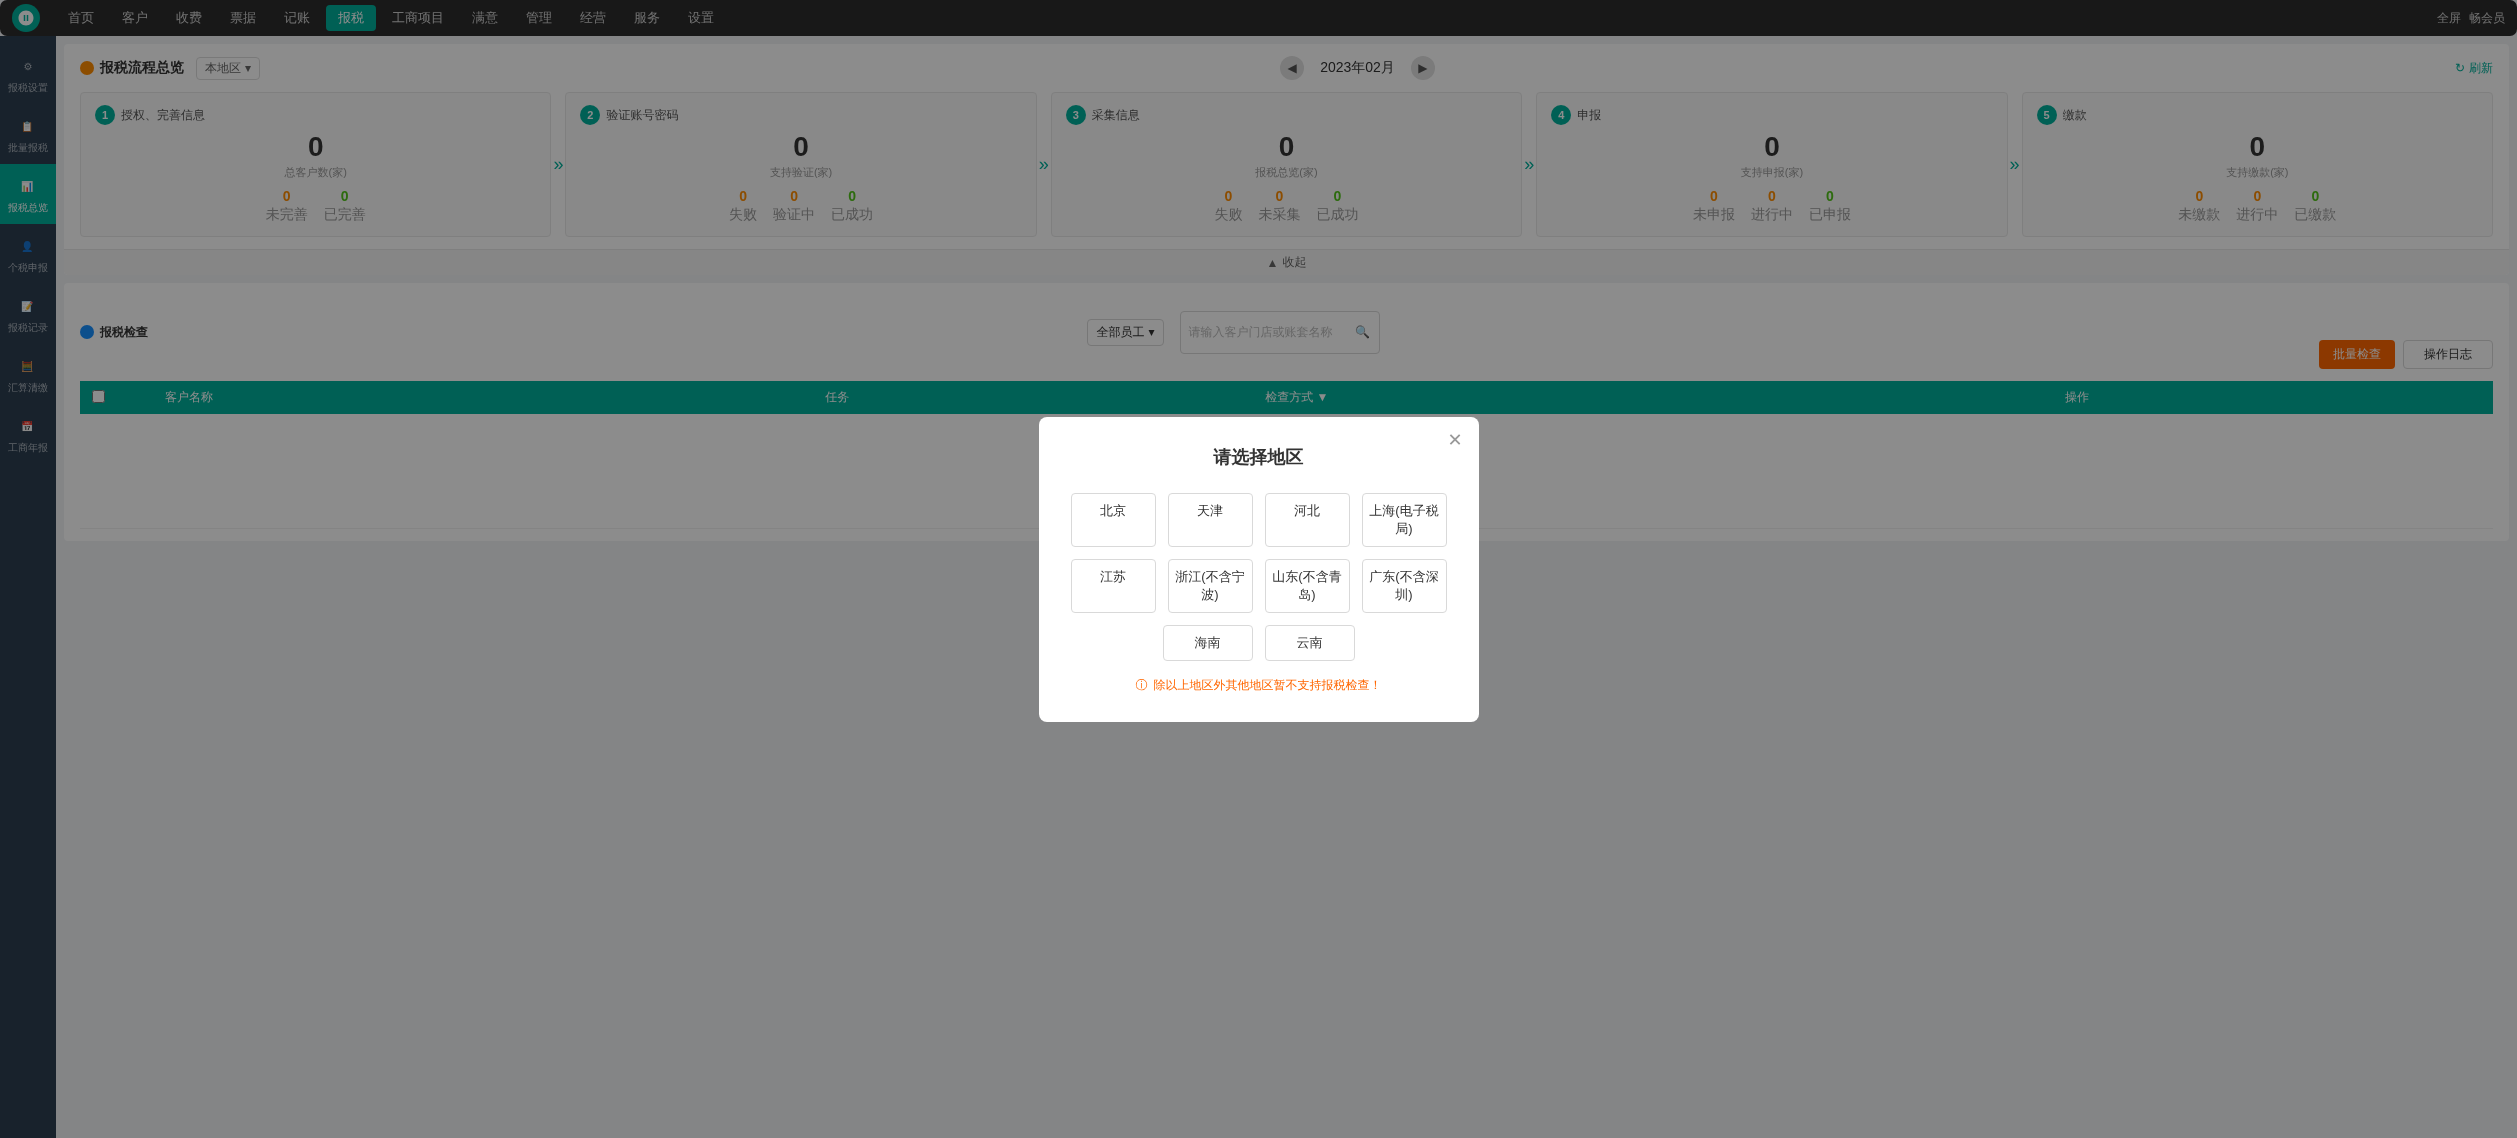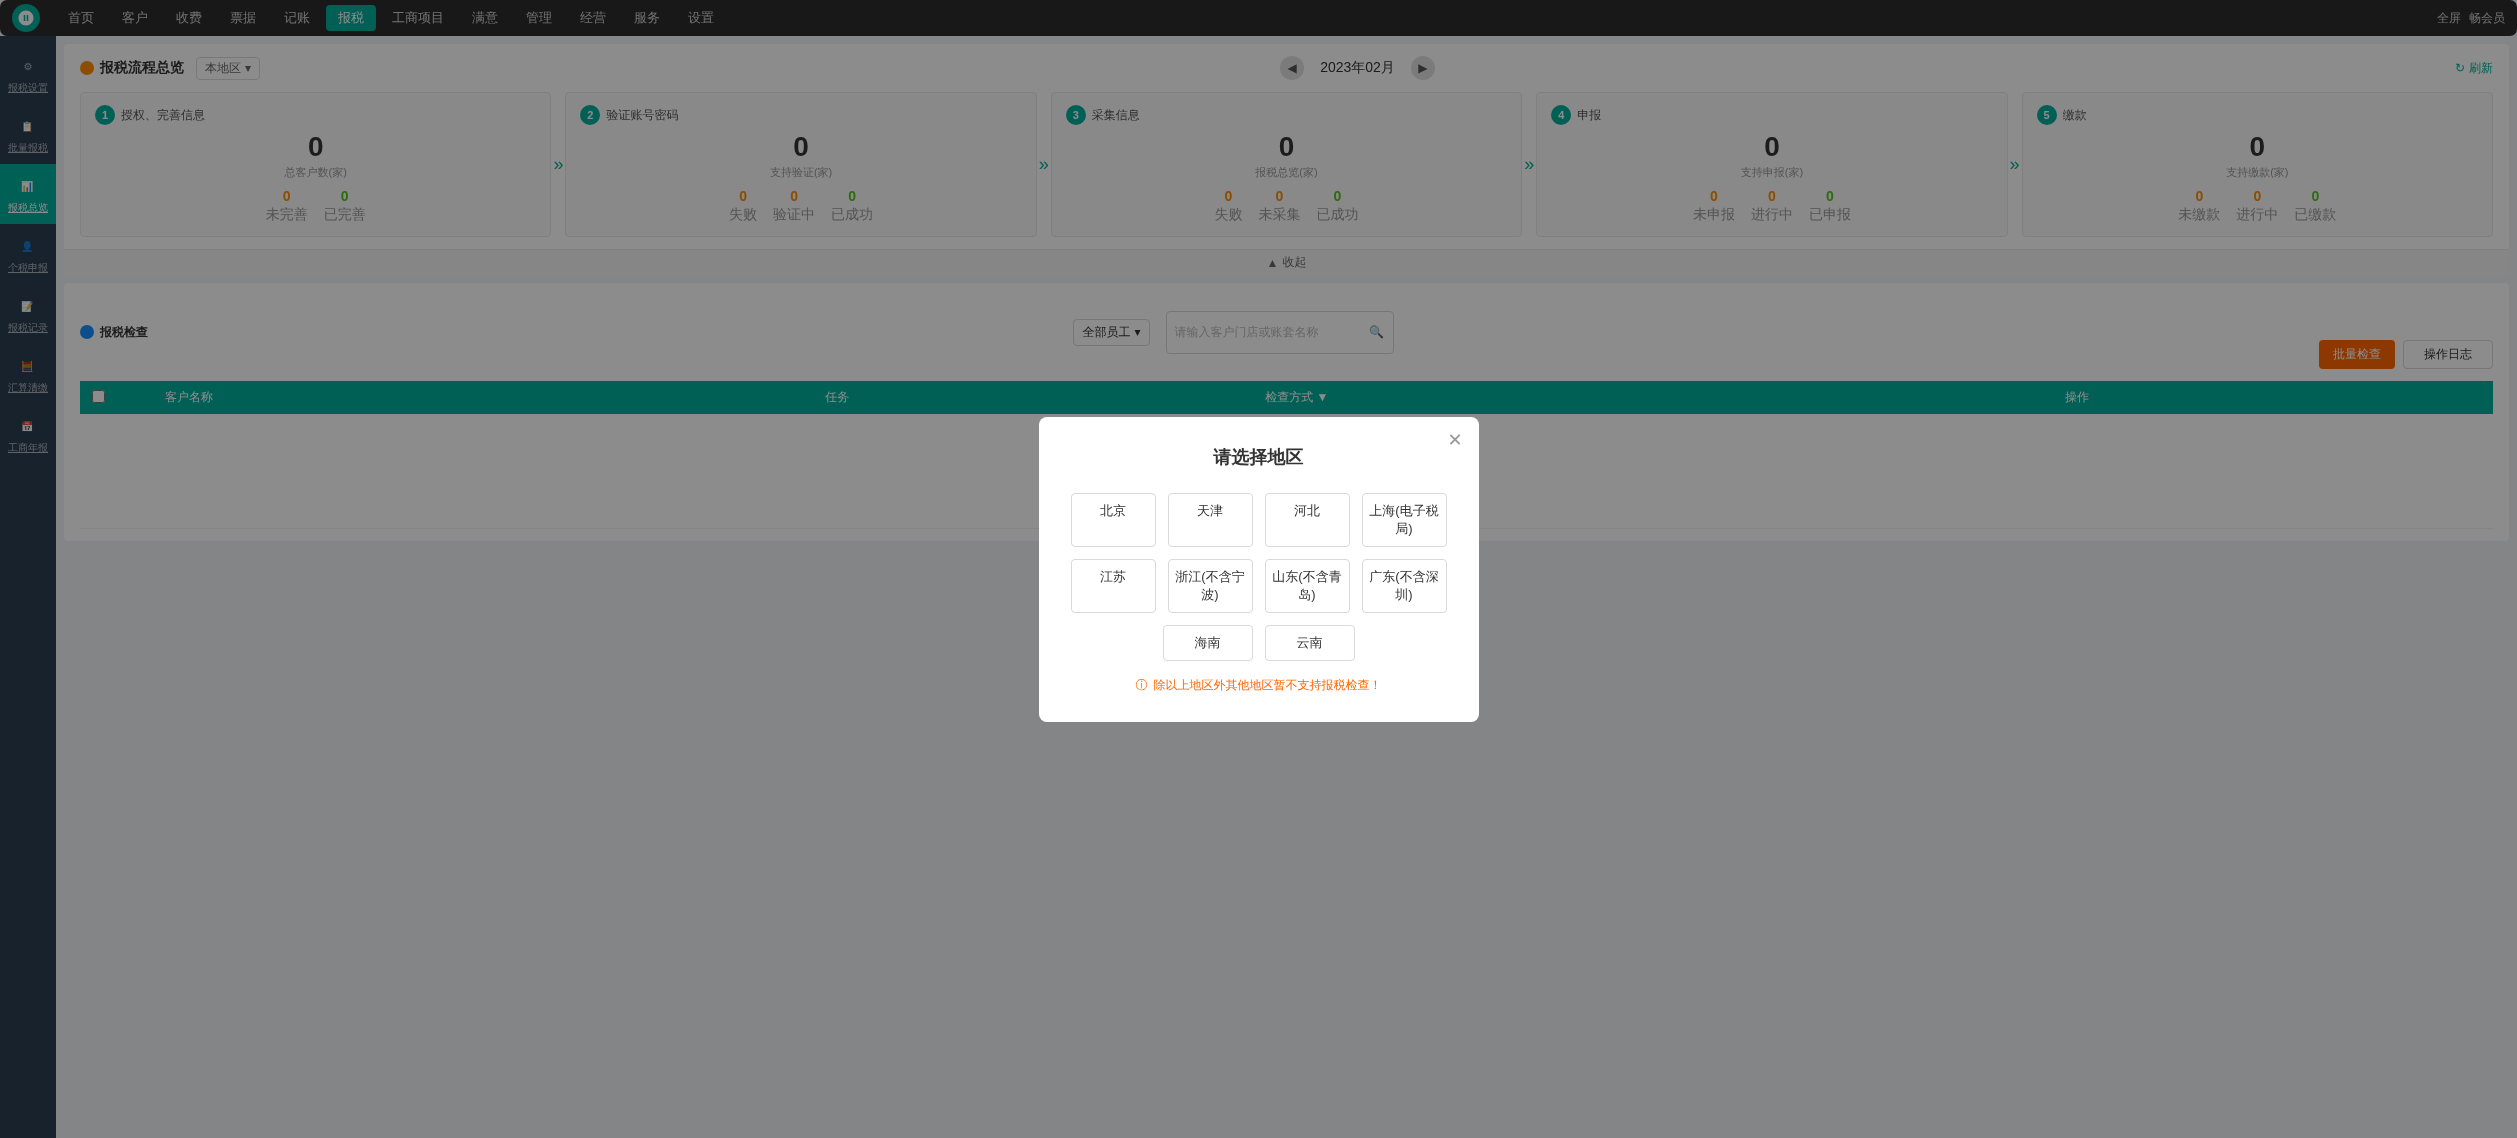--- a/index.html
+++ b/index.html
@@ -77,21 +77,21 @@
       cursor: pointer;
       color: #adb5bd;
       font-size: 10px;
       gap: 4px;
     }
     .sidebar-item.active { background: #00b09b; color: #fff; }
     .sidebar-item .icon-box {
       width: 24px; height: 24px;
       display: flex; align-items: center; justify-content: center;
     }
-    .sidebar-item .label { text-align: right; line-height: 1.2; text-decoration: underline; }
+    .sidebar-item .label { text-align: right; line-height: 1.2; }
 
     
     .main-content {
       flex: 1;
       overflow-y: auto;
       background: #f0f2f5;
       padding: 0;
     }
 
     
@@ -289,21 +289,21 @@
     .search-box {
       border: 1px solid #d9d9d9;
       border-radius: 4px;
       padding: 12px 8px;
       font-size: 12px;
       color: #999;
       display: flex;
       align-items: center;
       gap: 4px;
       cursor: pointer;
-      width: 228px;
+      width: 200px;
     }
 
     
     .data-table {
       width: 100%;
       border-collapse: collapse;
       font-size: 12px;
     }
     .data-table th {
       background: #00b09b;

